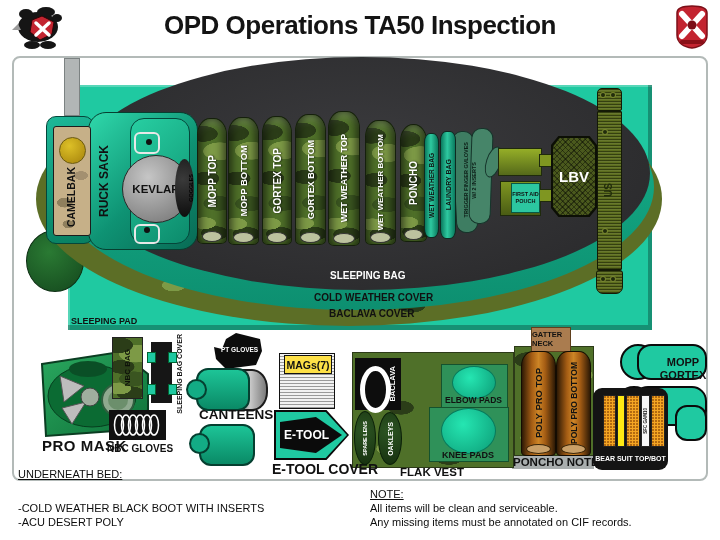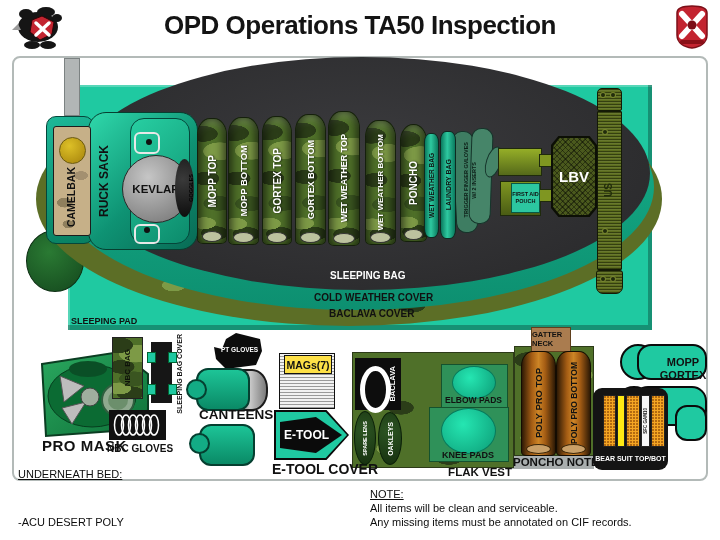--- a/index.html
+++ b/index.html
@@ -252,21 +252,21 @@
   <div class="abs" style="left:274px;top:410px;width:75px;height:50px;z-index:5;background:#0a0a0a;
        clip-path:polygon(0 0,70% 0,100% 50%,70% 100%,0 100%)"></div>
   <div class="abs" style="left:276px;top:412px;width:71px;height:46px;z-index:6;background:var(--teal,#16c79e);
        clip-path:polygon(0 0,70% 0,100% 50%,70% 100%,0 100%)"></div>
   <div class="abs" style="left:280px;top:417px;width:62px;height:36px;z-index:7;background:#0b0b0b;
        clip-path:polygon(0 14%,58% 0,100% 50%,58% 100%,0 86%)"></div>
   <div class="lbl" style="left:284px;top:428px;font-size:12px;color:#fff;z-index:8">E-TOOL</div>
   <div class="lbl" style="left:272px;top:461px;font-size:14px;z-index:6">E-TOOL COVER</div>
 
   <div class="abs camo" style="left:352px;top:352px;width:160px;height:114px;border:1px solid #2c3a18;z-index:5"></div>
-  <div class="abs b" style="left:352px;top:466px;width:160px;text-align:right;font-size:11.5px;z-index:6">FLAK VEST</div>
+  <div class="abs b" style="left:352px;top:466px;width:160px;text-align:center;font-size:11.5px;z-index:6">FLAK VEST</div>
   <div class="abs" style="left:355px;top:358px;width:46px;height:52px;background:#0d0d0d;z-index:6"></div>
   <div class="abs" style="left:360px;top:366px;width:21px;height:37px;border-radius:50%;border:5px solid #fff;z-index:7"></div>
   <div class="abs fc" style="left:386px;top:360px;width:13px;height:48px;z-index:7">
     <span class="vt b" style="font-size:7.5px;color:#fff">BACLAVA</span>
     </div>
   <div class="abs fc" style="left:354px;top:411px;width:20px;height:52px;border-radius:50%;z-index:6;
        background:radial-gradient(circle at 40% 35%,#2c5422,#16300f);border:1px solid #0a1f08">
     <span class="vt b" style="font-size:5.5px;color:#fff">SPARE LENS</span>
     </div>
   <div class="abs fc" style="left:378px;top:412px;width:22px;height:51px;border-radius:50%;z-index:6;
@@ -310,18 +310,19 @@
       <circle cx="20" cy="32" r="17"></circle>
         <rect x="20" y="15" width="68" height="34" rx="13"></rect>
       <circle cx="16" cy="76" r="19"></circle>
         <rect x="16" y="57" width="72" height="38" rx="14"></rect>
       <rect x="58" y="76" width="30" height="34" rx="11"></rect>
     </g>
     </svg>
   <div class="abs b" style="left:658px;top:356px;width:50px;text-align:center;font-size:11px;line-height:1.2;z-index:6;white-space:normal">MOPP GORTEX</div>
 
   <div class="ft u" style="left:18px;top:468px">UNDERNEATH BED:</div>
+  <div class="ft" style="left:18px;top:502px">-COLD WEATHER BLACK BOOT WITH INSERTS</div>
   <div class="ft" style="left:18px;top:516px">-ACU DESERT POLY</div>
   <div class="ft u" style="left:370px;top:488px">NOTE:</div>
   <div class="ft" style="left:370px;top:502px">All items will be clean and serviceable.</div>
   <div class="ft" style="left:370px;top:516px">Any missing items must be annotated on CIF records.</div>
 
 </div>
 
 </body></html>

